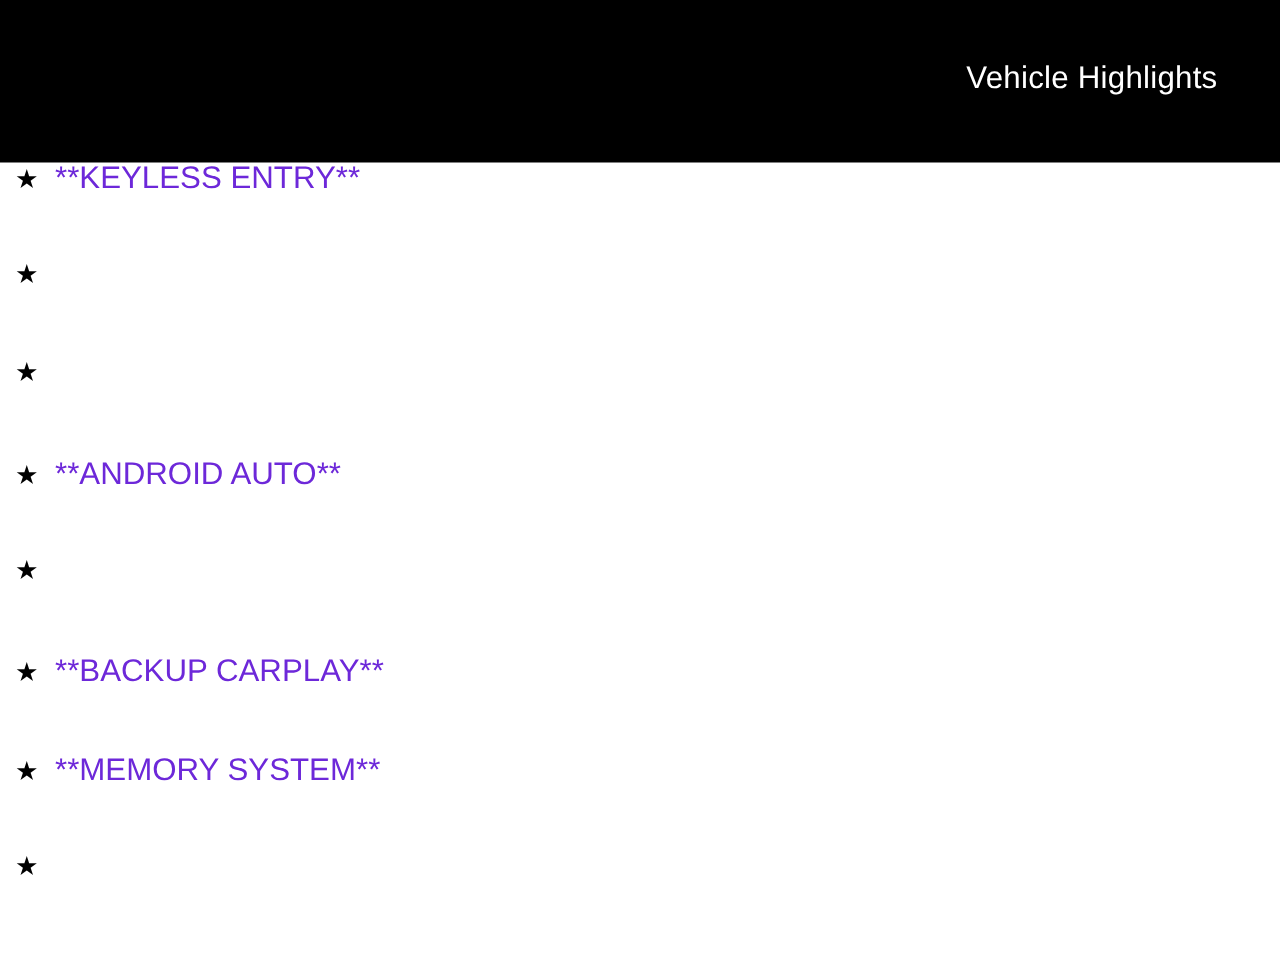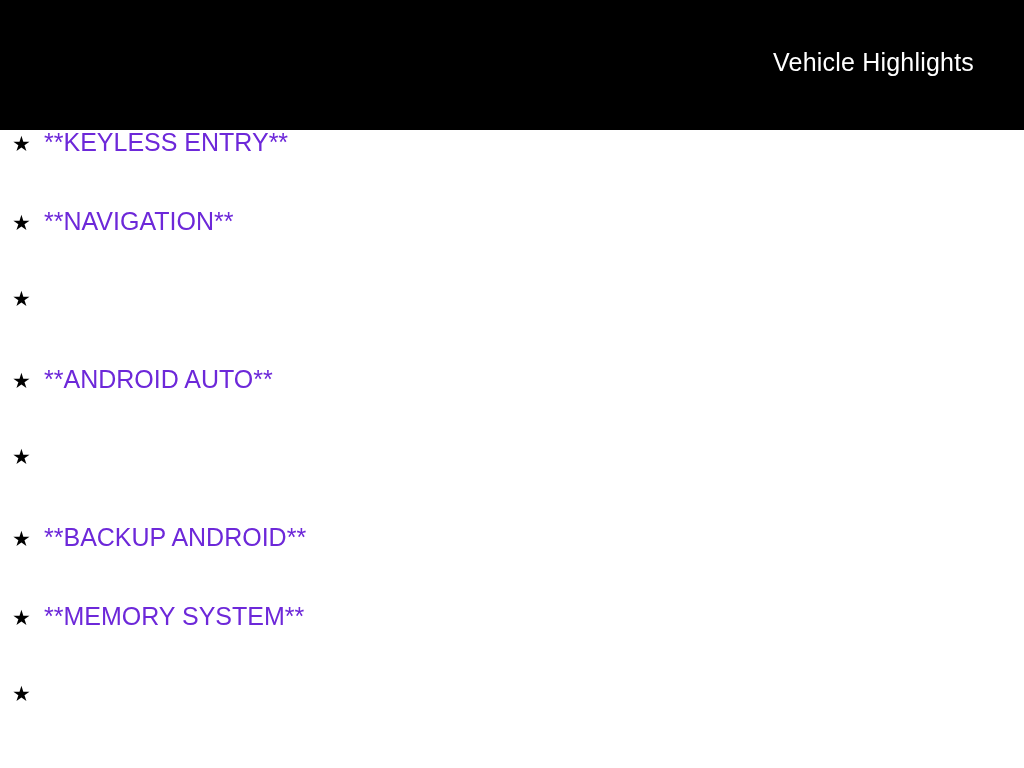--- a/index.html
+++ b/index.html
@@ -88,39 +88,38 @@
 
   <ul class="highlights-list">
 
     <li class="highlight-item">
       <span class="star-icon">★</span>
       <span class="highlight-text">**KEYLESS ENTRY**</span>
     </li>
 
     <li class="highlight-item">
       <span class="star-icon">★</span>
-      <span class="highlight-text">**NAVIGATION**</span>
     </li>
 
     <li class="highlight-item">
       <span class="star-icon">★</span>
     </li>
 
     <li class="highlight-item">
       <span class="star-icon">★</span>
       <span class="highlight-text">**ANDROID AUTO**</span>
     </li>
 
     <li class="highlight-item">
       <span class="star-icon">★</span>
     </li>
 
     <li class="highlight-item">
       <span class="star-icon">★</span>
-      <span class="highlight-text">**BACKUP ANDROID**</span>
+      <span class="highlight-text">**BACKUP CARPLAY**</span>
     </li>
 
     <li class="highlight-item">
       <span class="star-icon">★</span>
       <span class="highlight-text">**MEMORY SYSTEM**</span>
     </li>
 
     <li class="highlight-item">
       <span class="star-icon">★</span>
     </li>

